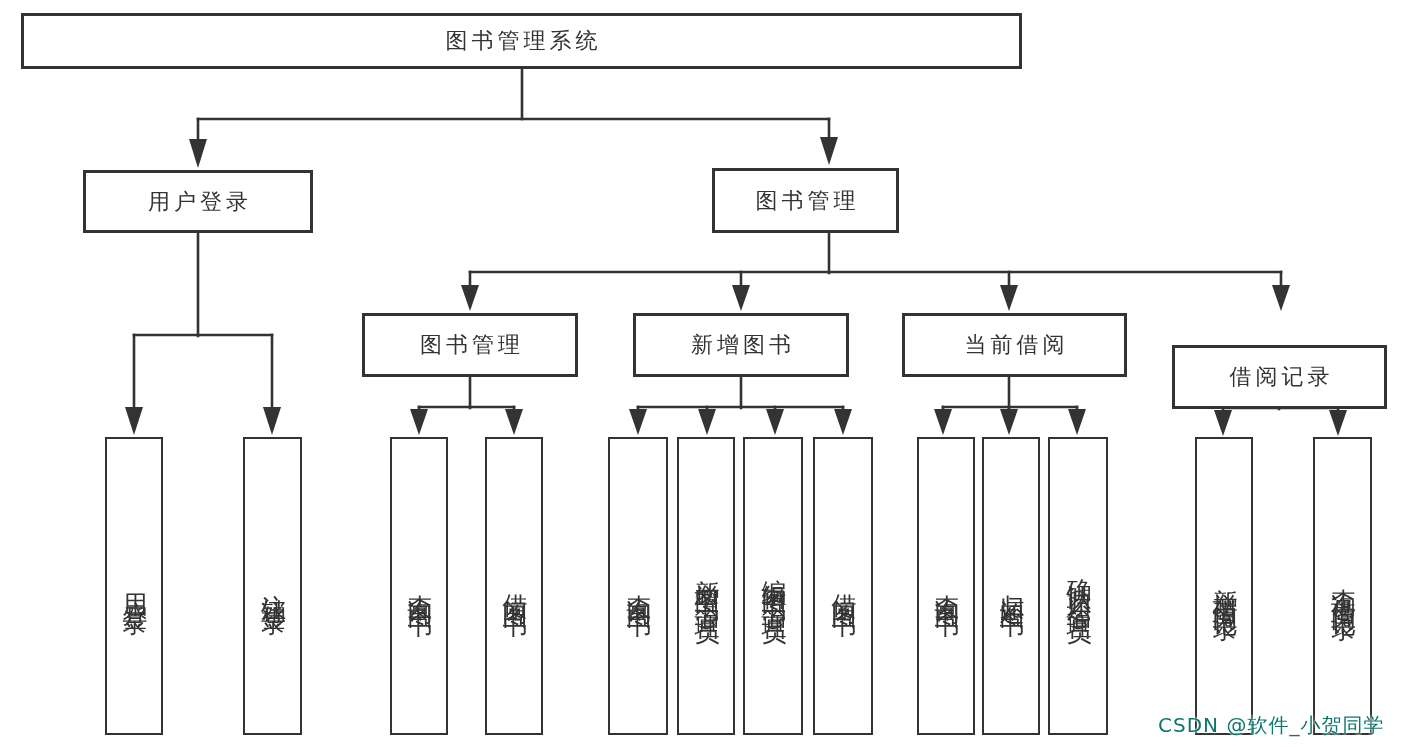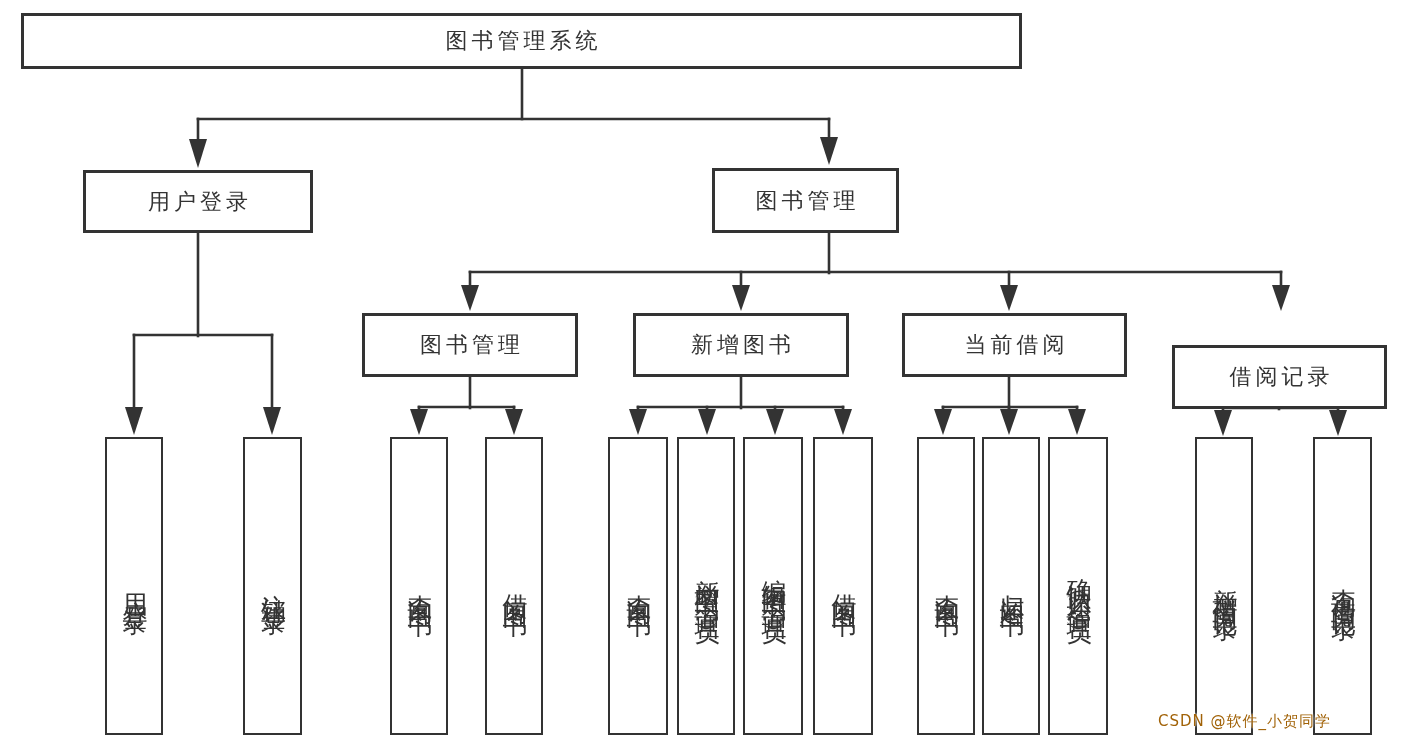--- a/index.html
+++ b/index.html
@@ -60,23 +60,23 @@
     font-size: 25px;
     line-height: 1.15;
     letter-spacing: 6px;
     color: #333333;
     white-space: nowrap;
   }
   .watermark {
     position: absolute;
     left: 1158px;
     top: 712px;
-    font-size: 15px;
+    font-size: 20px;
     letter-spacing: 1px;
-    color: #a16207;
+    color: #0f766e;
     text-shadow: 0 0 3px #ffffff, 0 0 2px #ffffff;
     z-index: 10;
     white-space: nowrap;
   }
 </style>
 </head>
 <body>
 
 <div class="canvas">
 

